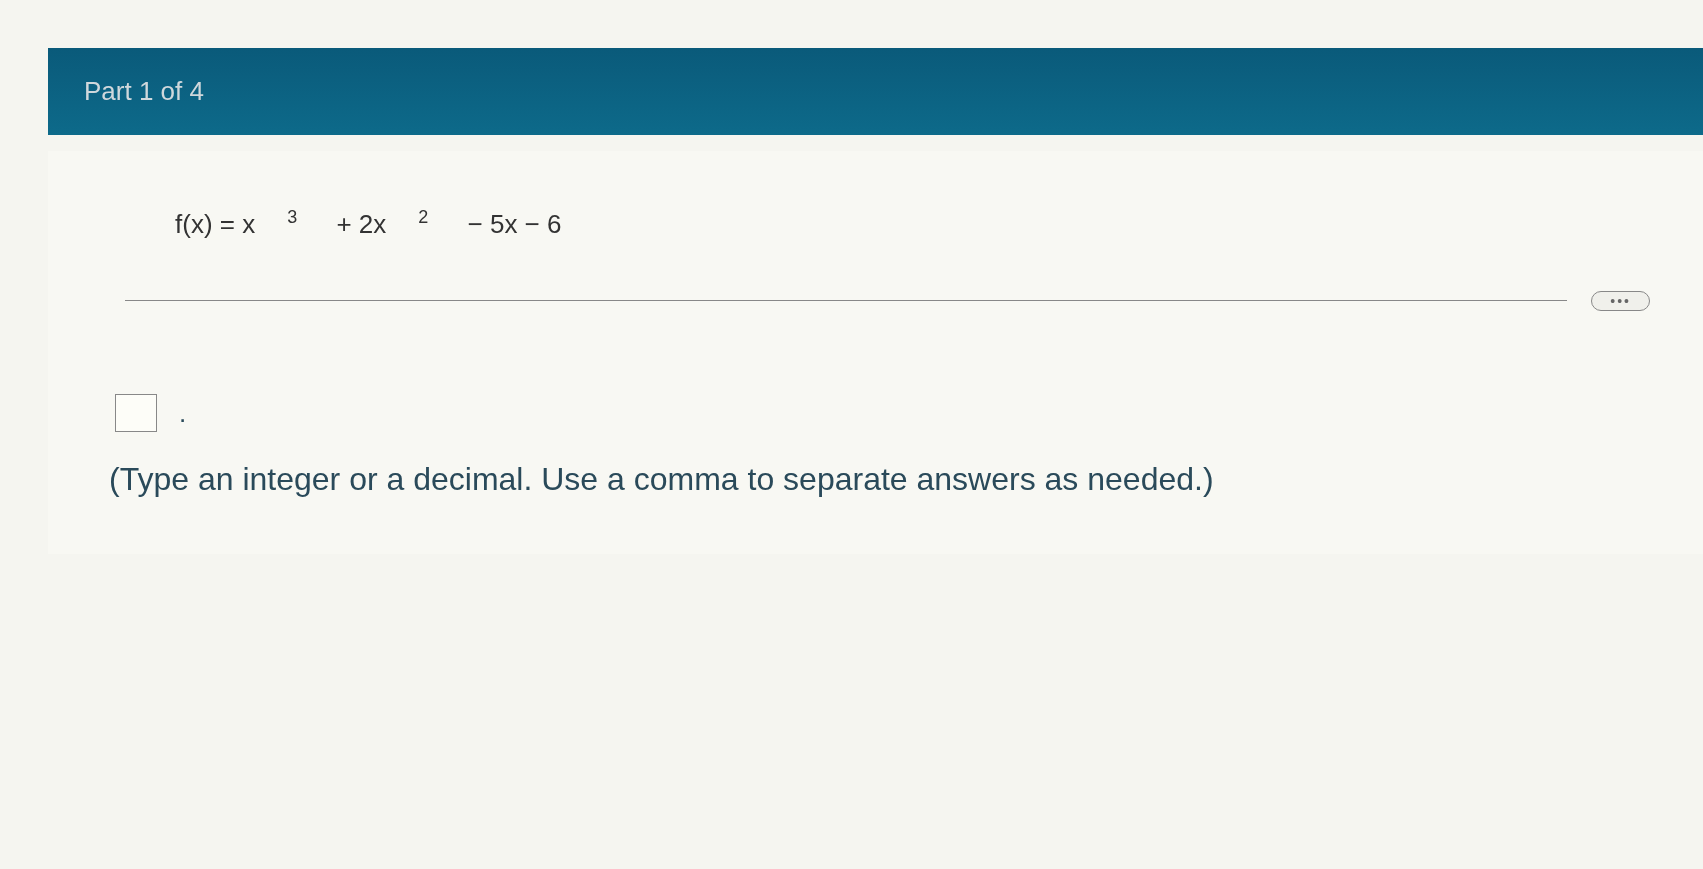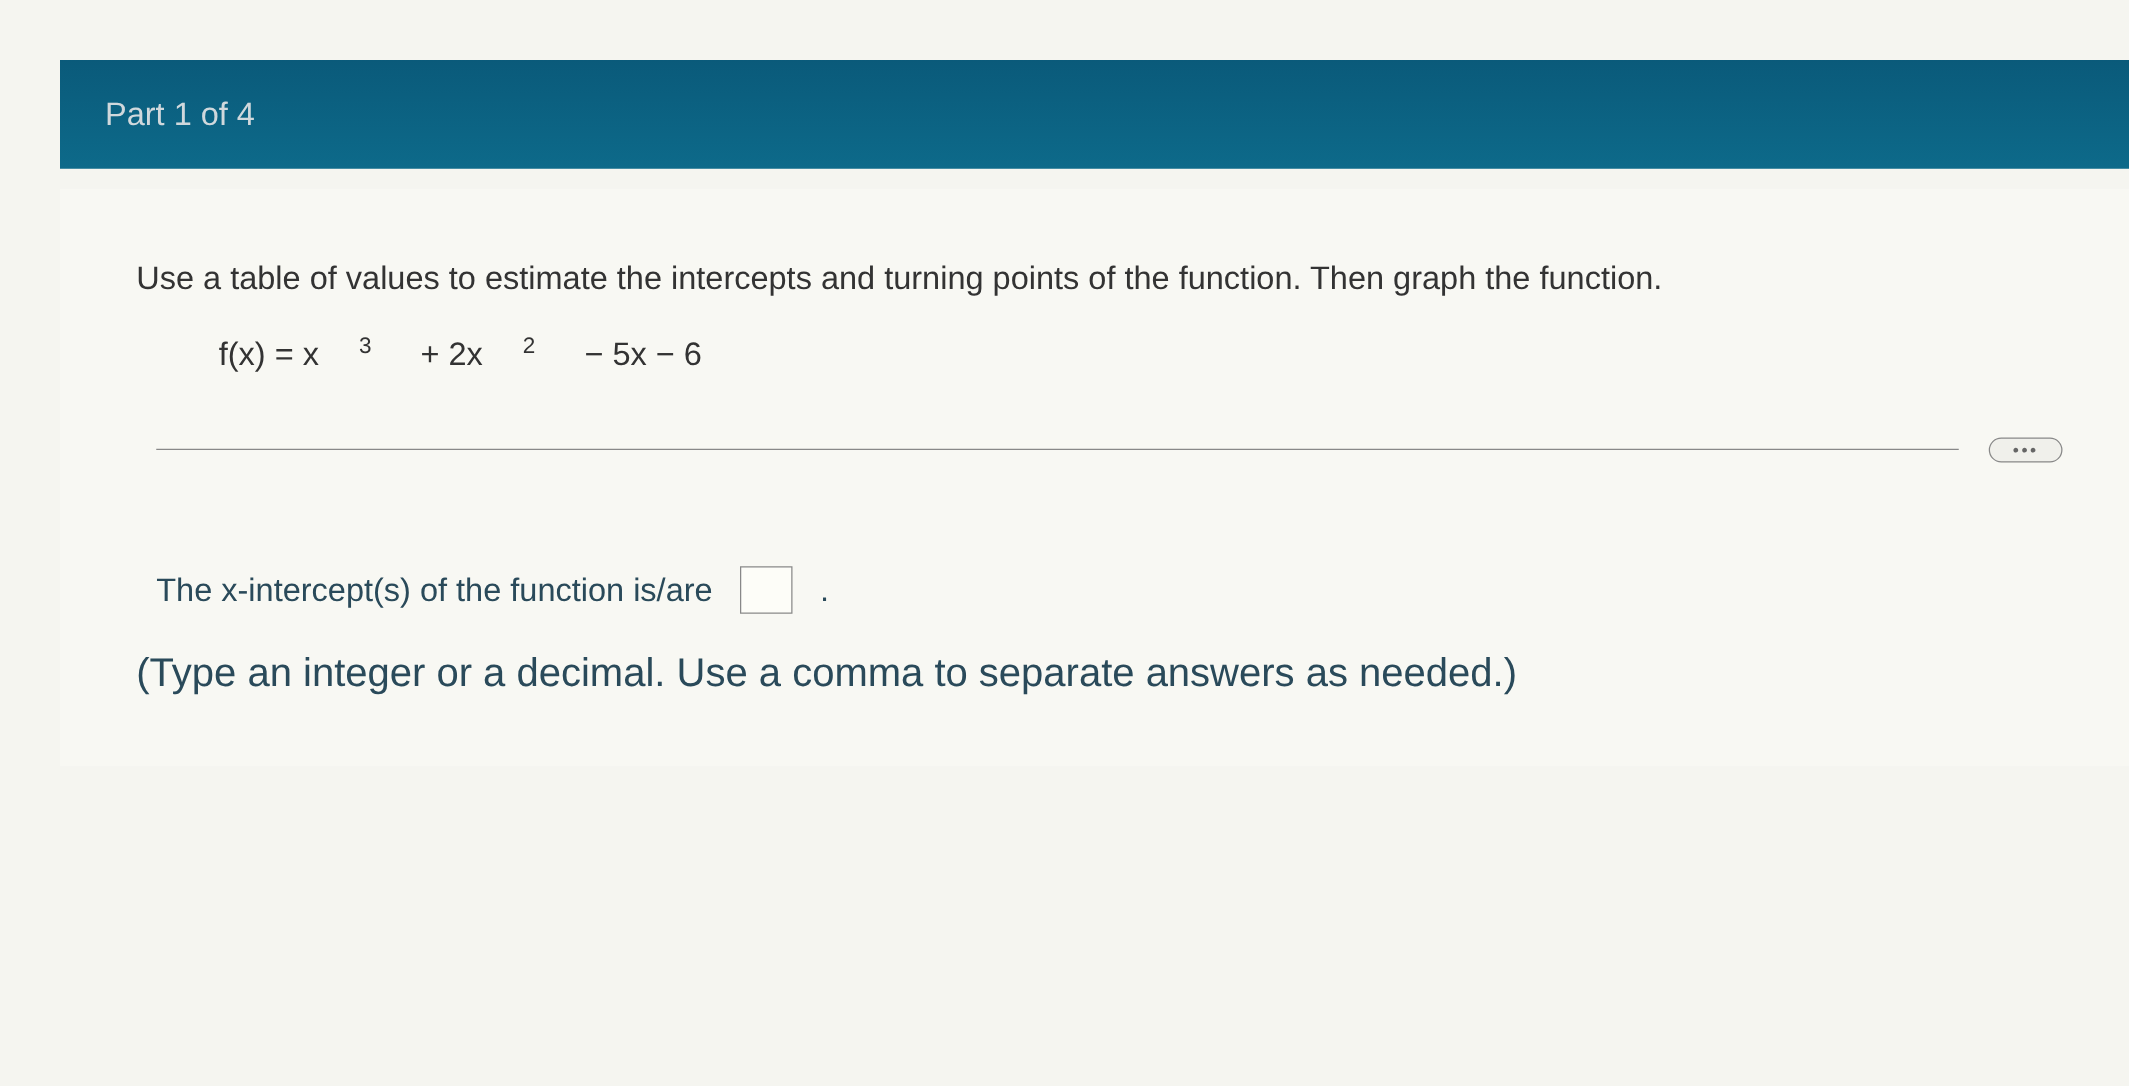--- a/index.html
+++ b/index.html
@@ -88,31 +88,29 @@
     }
   </style>
 </head>
 <body>
 
 <div class="header-bar">
   <span>Part 1 of 4</span>
 </div>
 
 <div class="content-area">
-  <div class="instruction">Use a table of values to estimate the intercepts and turning points of the function. Then graph the function.</div>
 
   <div class="equation">
     <span>f(x) = x</span><sup>3</sup><span> + 2x</span><sup>2</sup><span> − 5x − 6</span>
   </div>
 
   <div class="divider-row">
     <div class="divider-line"></div>
     <div class="more-button">•••</div>
   </div>
 
   <div class="question-line">
-    <span>The x-intercept(s) of the function is/are </span>
     <input type="text" class="answer-input" value="" style="">
     <span>.</span>
   </div>
 
   <div class="hint-text">(Type an integer or a decimal. Use a comma to separate answers as needed.)</div>
 </div>
 
 </body></html>

